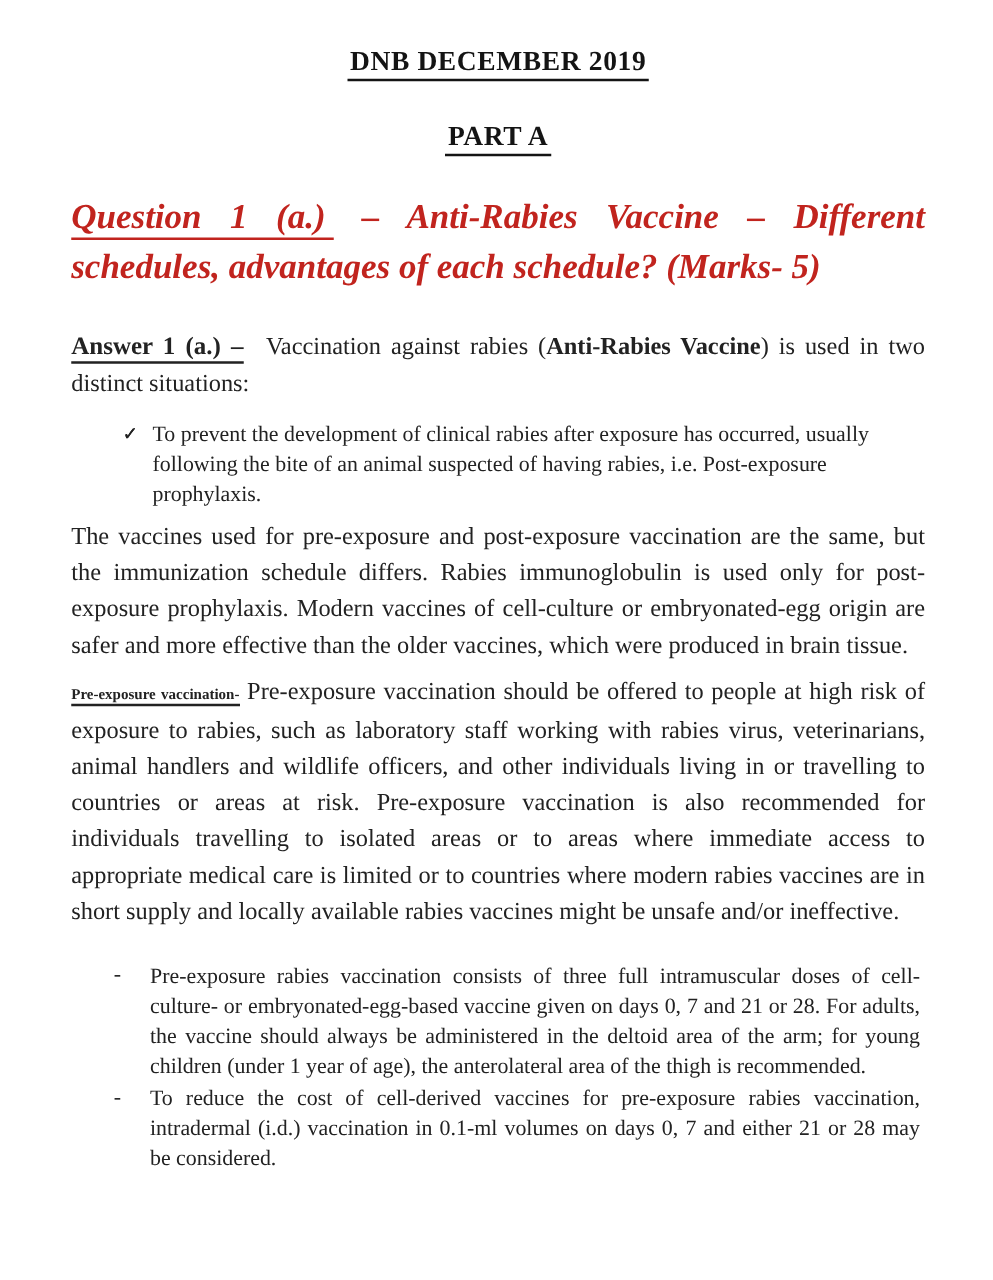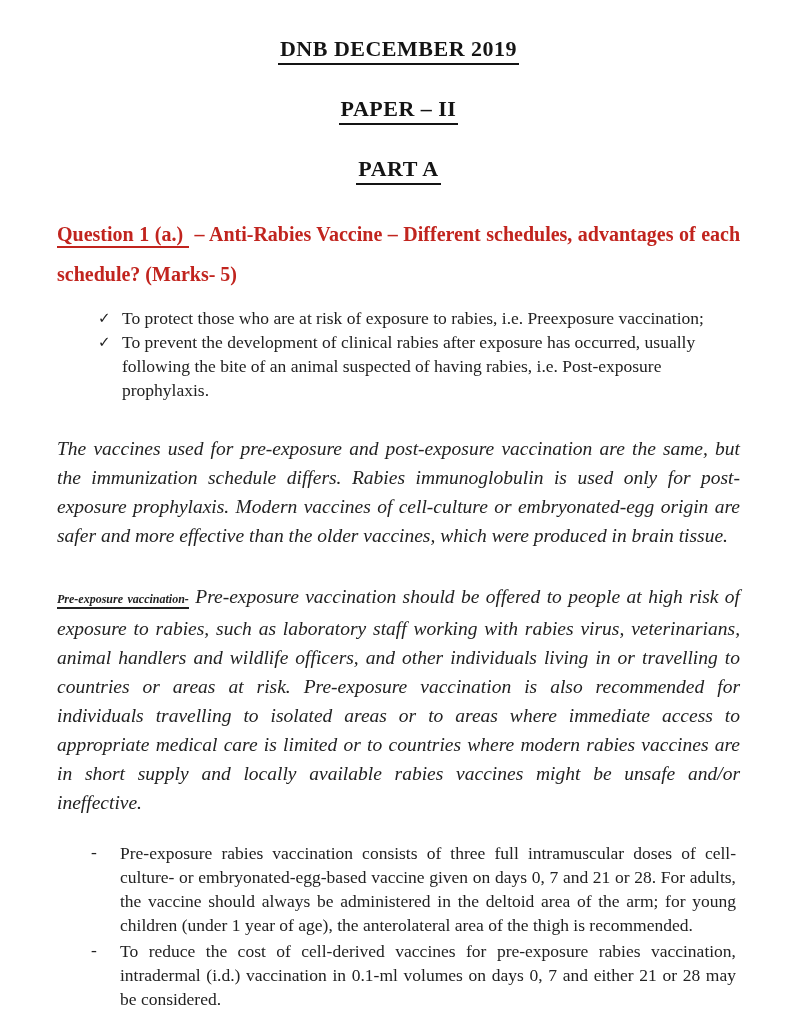--- a/index.html
+++ b/index.html
@@ -32,23 +32,24 @@
     padding: 0 2px 2px 2px;
   }
   
   .u { border-bottom: 2px solid currentColor; padding-bottom: 1px; }
   .b { font-weight: bold; }
 
   .question {
     margin: 32px 0 0 0;
     color: var(--red, #c1241e);
     font-weight: bold;
-    font-size: 20px;
+    font-size: 28px;
     line-height: 40px;
     text-align: justify;
+    font-style: italic;
   }
   .question .u { padding-right: 6px; }
 
   .answer-intro {
     margin: 28px 0 0 0;
     font-size: 19.5px;
     line-height: 30px;
     text-align: justify;
   }
   .answer-intro .label { font-size: 20px; }
@@ -75,44 +76,43 @@
     font-size: 15px;
   }
   ul.dashes { padding-left: 63px; margin-top: 24px; }
   ul.dashes li .glyph {
     position: absolute;
     left: -29px;
     top: -1px;
   }
 
   .body-par {
-    margin: 32px 0 0 0;
+    margin: 8px 0 0 0;
     font-size: 19.5px;
     line-height: 29px;
     text-align: justify;
-    font-style: italic;
   }
   .body-par .label { font-size: 12px; }
 </style>
 </head>
 <body>
 
 <div class="page">
 
   <h1 class="doc-heading"><span class="u">DNB DECEMBER 2019</span></h1>
 
-  <h2 class="doc-heading"><span class="u">PAPER – II</span></h2>
 
   <h3 class="doc-heading" style="margin-bottom:12px;"><span class="u">PART A</span></h3>
 
   <p class="question"><span class="u">Question 1 (a.)</span><span> – Anti-Rabies Vaccine – Different schedules, advantages of each schedule? (Marks- 5)</span></p>
 
+  <p class="answer-intro"><span class="b u label">Answer 1 (a.) –</span><span class="tab"></span><span>Vaccination against rabies (</span><span class="b">Anti-Rabies Vaccine</span><span>) is used in two distinct situations:</span></p>
 
   <ul class="checks">
-    <li><span class="glyph">✓</span><span>To protect those who are at risk of exposure to rabies, i.e. Preexposure vaccination;</span></li>
+    <li><span class="glyph">✓</span></li>
     <li><span class="glyph">✓</span><span>To prevent the development of clinical rabies after exposure has occurred, usually following the bite of an animal suspected of having rabies, i.e. Post-exposure prophylaxis.</span></li>
   </ul>
 
   <p class="body-par">The vaccines used for pre-exposure and post-exposure vaccination are the same, but the immunization schedule differs. Rabies immunoglobulin is used only for post-exposure prophylaxis. Modern vaccines of cell-culture or embryonated-egg origin are safer and more effective than the older vaccines, which were produced in brain tissue.</p>
 
   <p class="body-par"><span class="b u label">Pre-exposure vaccination-</span><span> Pre-exposure vaccination should be offered to people at high risk of exposure to rabies, such as laboratory staff working with rabies virus, veterinarians, animal handlers and wildlife officers, and other individuals living in or travelling to countries or areas at risk. Pre-exposure vaccination is also recommended for individuals travelling to isolated areas or to areas where immediate access to appropriate medical care is limited or to countries where modern rabies vaccines are in short supply and locally available rabies vaccines might be unsafe and/or ineffective.</span></p>
 
   <ul class="dashes">
     <li><span class="glyph">-</span><span>Pre-exposure rabies vaccination consists of three full intramuscular doses of cell-culture- or embryonated-egg-based vaccine given on days 0, 7 and 21 or 28. For adults, the vaccine should always be administered in the deltoid area of the arm; for young children (under 1 year of age), the anterolateral area of the thigh is recommended.</span></li>
     <li><span class="glyph">-</span><span>To reduce the cost of cell-derived vaccines for pre-exposure rabies vaccination, intradermal (i.d.) vaccination in 0.1-ml volumes on days 0, 7 and either 21 or 28 may be considered.</span></li>

